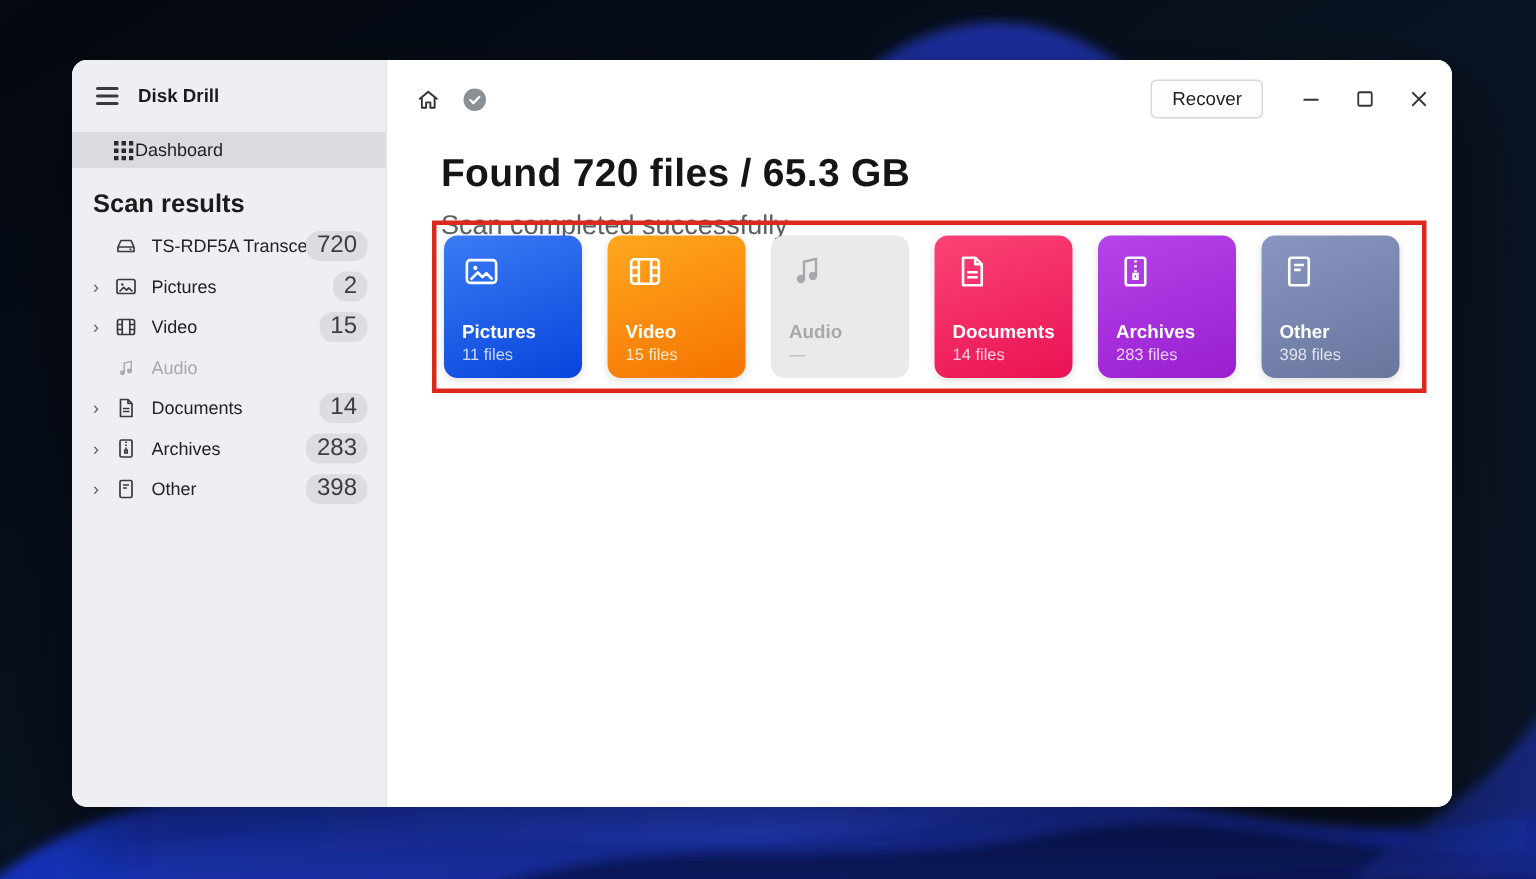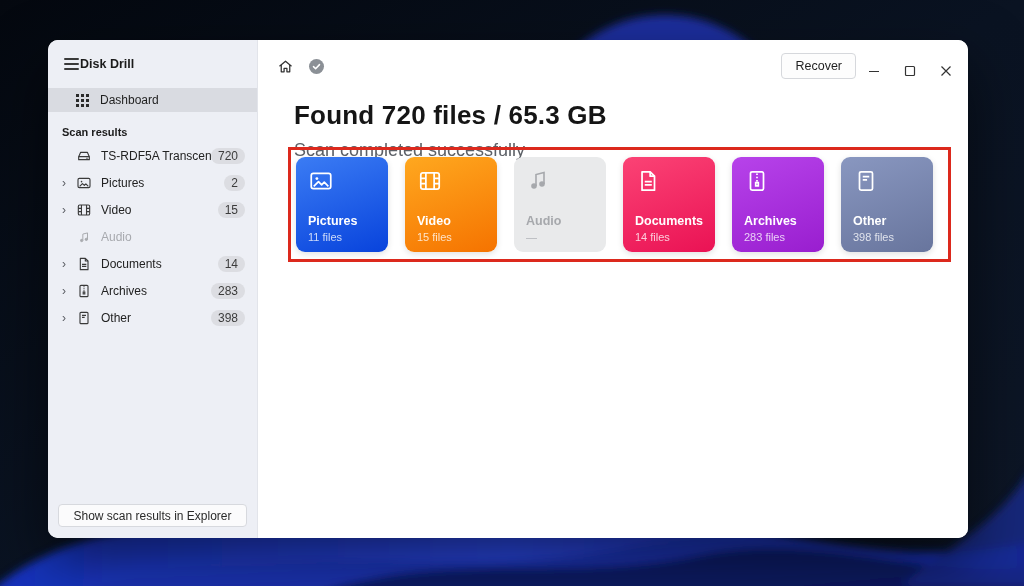--- a/index.html
+++ b/index.html
@@ -12,58 +12,58 @@
   
   .window {
     position:absolute; left:48px; top:40px; width:920px; height:498px;
     border-radius:10px; background:#ffffff; display:flex;
     box-shadow:0 24px 60px rgba(0,0,0,.55);
     overflow:hidden;
   }
 
   
   .sidebar { position:relative; width:210px; background:#edeff5; border-right:1px solid #e2e4ea; flex-shrink:0; }
-  .sb-header { display:flex; align-items:center; gap:1px; padding:14px 0 0 16px; height:34px; }
+  .sb-header { display:flex; align-items:center; gap:13px; padding:14px 0 0 16px; height:34px; }
   .hamburger { display:flex; flex-direction:column; gap:3px; cursor:pointer; }
   .hamburger span { display:block; width:15px; height:1.8px; background:#3a3a3a; border-radius:1px; }
   .sb-title { font-size:12.5px; font-weight:700; color:#1b1b1b; }
 
   .sb-dashboard {
     margin:14px 0 0 0; height:24px; background:#d9dbe1;
-    display:flex; align-items:center; gap:10px; padding-left:26px; cursor:pointer;
+    display:flex; align-items:center; gap:0; padding-left:26px; cursor:pointer;
   }
   .sb-dashboard .label { font-size:12px; color:#1f1f1f; }
 
-  .sb-section { font-size:11px; font-weight:700; color:#1b1b1b; margin:14px 0 4px 14px; }
+  .sb-section { font-size:17px; font-weight:700; color:#1b1b1b; margin:14px 0 4px 14px; }
 
   .sb-list { display:flex; flex-direction:column; }
   .sb-item { display:flex; align-items:center; height:27px; padding:0 12px 0 14px; cursor:pointer; }
   .chev { width:14px; font-size:12px; color:#5a5d63; line-height:1; flex-shrink:0; }
   .sb-ico { width:16px; height:16px; margin-right:9px; flex-shrink:0; display:flex; align-items:center; justify-content:center; }
   .sb-label { font-size:12px; color:#222; white-space:nowrap; overflow:hidden; flex:1; }
   .badge {
-    font-size:12px; color:#3c3c3c; background:#dcdde2; border-radius:9px;
+    font-size:16px; color:#3c3c3c; background:#dcdde2; border-radius:9px;
     padding:2px 7px; line-height:1; flex-shrink:0;
   }
   .sb-item.disabled .sb-label { color:#a7a9ae; }
 
   .sb-footer {
     position:absolute; left:10px; right:10px; bottom:11px; height:23px;
     background:#fbfbfc; border:1px solid #d7d9de; border-radius:4px;
     font-size:12px; color:#2a2a2a; display:flex; align-items:center; justify-content:center;
     cursor:pointer;
   }
 
   
   .main { position:relative; flex:1; background:#ffffff; }
   .toolbar { display:flex; align-items:center; height:36px; margin-top:8px; padding:0 14px 0 18px; }
   .tb-left { display:flex; align-items:center; gap:15px; }
   .icon-btn { width:18px; height:18px; display:flex; align-items:center; justify-content:center; cursor:pointer; }
   .check-circle { width:15px; height:15px; border-radius:50%; background:#8b9096; display:flex; align-items:center; justify-content:center; }
-  .tb-right { margin-left:auto; display:flex; align-items:flex-end; }
+  .tb-right { margin-left:auto; display:flex; align-items:center; gap:14px; }
   .btn-recover {
     background:#fdfdfd; border:1px solid #d6d8dc; border-radius:4px;
     font-size:12.5px; color:#1f1f1f; padding:5px 13px; cursor:pointer;
     font-family:"Liberation Sans", sans-serif;
   }
   .review-annotation { border:3px solid #dc291d; border-radius:3px; padding:1px; }
   .btn-review {
     background:#1470e0; border:none; border-radius:2px;
     font-size:12.5px; color:#ffffff; padding:5px 12px; cursor:pointer;
     font-family:"Liberation Sans", sans-serif;
@@ -252,21 +252,20 @@
             <svg width="16" height="16" viewBox="0 0 24 24" fill="none" stroke="#3a3a3a" stroke-width="1.7">
               <rect x="6" y="3.5" width="12" height="17" rx="1.5"></rect>
                 <path d="M9 8 H15 M9 11 H13"></path>
             </svg>
           </span>
           <span class="sb-label">Other</span>
           <span class="badge">398</span>
         </div>
       </div>
 
-      <div class="sb-footer">Show scan results in Explorer</div>
     </div>
 
     <div class="main">
 
       <div class="toolbar">
         <div class="tb-left">
           <span class="icon-btn">
             <svg width="17" height="17" viewBox="0 0 24 24" fill="none" stroke="#333" stroke-width="1.8" stroke-linejoin="round">
               <path d="M3.5 11.5 L12 4.5 l8.5 7"></path>
                 <path d="M6 10 V19.5 H10 V14.5 H14 V19.5 H18 V10"></path>

